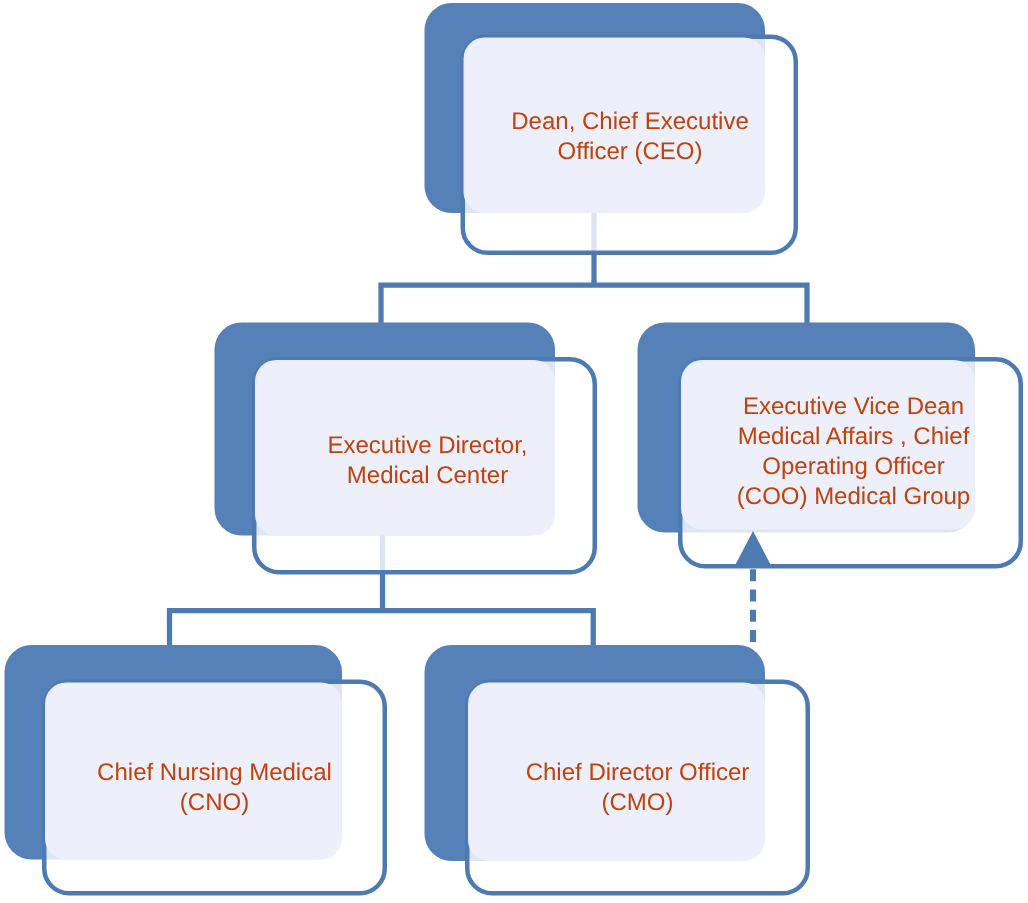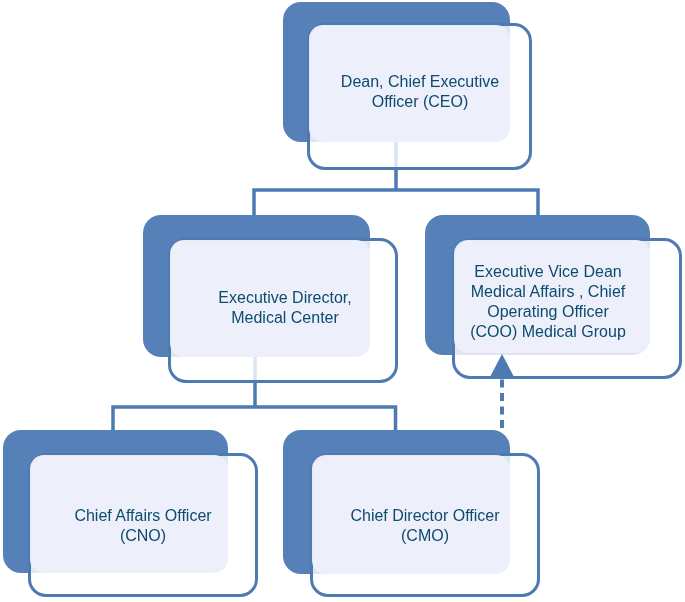--- a/index.html
+++ b/index.html
@@ -42,41 +42,41 @@
     z-index: 2;
   }
   .label {
     position: absolute;
     transform: translate(-50%, -50%);
     width: max-content;
     text-align: center;
     white-space: pre-line;
     font-size: 16px;
     line-height: 20px;
-    color: #0c4a6e;
+    color: #c2410c;
     z-index: 2;
   }
 
   
   #ceo-back  { left:283px; top:2px;   width:227px; height:140px; }
   #ceo-front { left:307px; top:23px;  width:225px; height:147px; }
   #ceo-tint  { left:309px; top:25px;  width:201px; height:117px; }
   #ceo-label { left:420px; top:92px; }
 
   
   #ed-back  { left:143px; top:215px; width:227px; height:142px; }
   #ed-front { left:168px; top:238px; width:230px; height:145px; }
   #ed-tint  { left:170px; top:240px; width:200px; height:117px; }
   #ed-label { left:285px; top:308px; }
 
   
   #evd-back  { left:425px; top:215px; width:225px; height:140px; }
   #evd-front { left:452px; top:238px; width:230px; height:141px; }
   #evd-tint  { left:454px; top:240px; width:196px; height:113px; }
-  #evd-label { left:548px; top:302px; }
+  #evd-label { left:569px; top:302px; }
 
   
   #cno-back  { left:3px;  top:430px; width:225px; height:143px; }
   #cno-front { left:28px; top:453px; width:230px; height:144px; }
   #cno-tint  { left:30px; top:455px; width:198px; height:118px; }
   #cno-label { left:143px; top:526px; }
 
   
   #cmo-back  { left:283px; top:430px; width:227px; height:144px; }
   #cmo-front { left:310px; top:453px; width:230px; height:144px; }
@@ -116,21 +116,21 @@
     <div id="evd-label" class="label">Executive Vice Dean
 Medical Affairs , Chief
 Operating Officer
 (COO) Medical Group</div>
   </div>
 
   <div class="node">
     <div id="cno-back" class="back"></div>
     <div id="cno-front" class="front"></div>
     <div id="cno-tint" class="tint"></div>
-    <div id="cno-label" class="label">Chief Affairs Officer
+    <div id="cno-label" class="label">Chief Nursing Medical
 (CNO)</div>
   </div>
 
   <div class="node">
     <div id="cmo-back" class="back"></div>
     <div id="cmo-front" class="front"></div>
     <div id="cmo-tint" class="tint"></div>
     <div id="cmo-label" class="label">Chief Director Officer
 (CMO)</div>
   </div>

